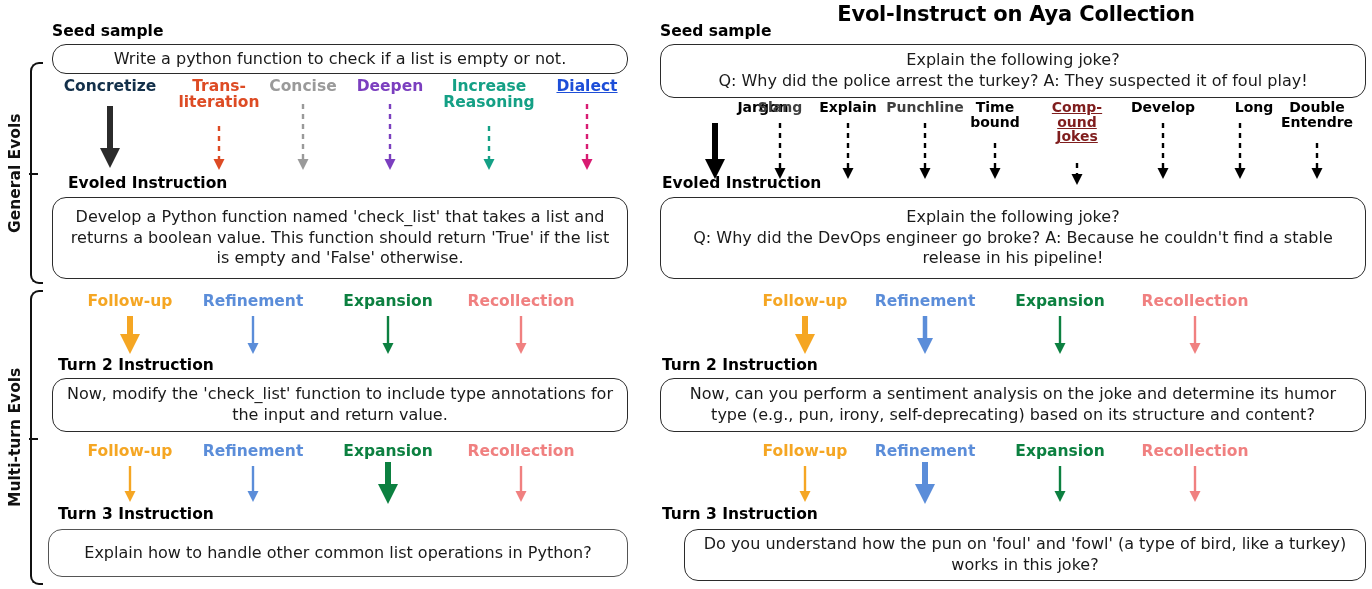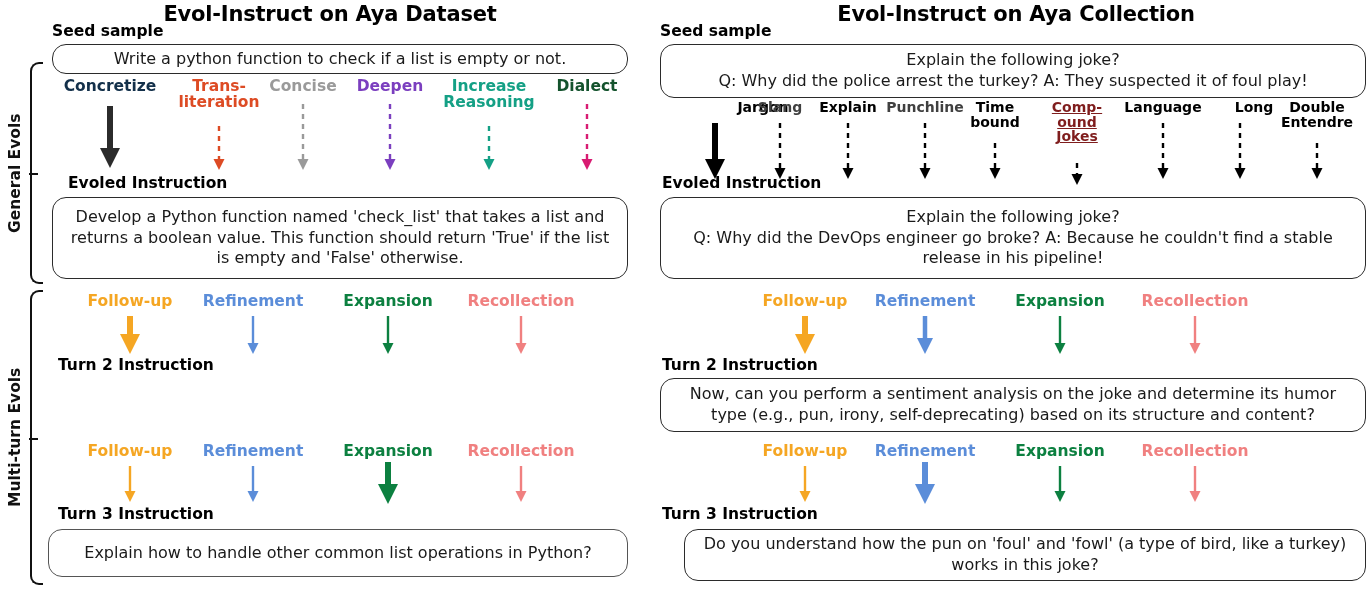--- a/index.html
+++ b/index.html
@@ -86,21 +86,20 @@
     line-height:1.05;
     display:block;
   }
   .evol.small .lbl{font-size:14px;}
   svg.arr{display:block;overflow:visible;}
 </style>
 </head>
 <body>
 
 <div class="panel" id="panel-left">
-  <div class="panel-title">Evol-Instruct on Aya Dataset</div>
 
   <div class="sec-label" style="left:52px;top:22px;">Seed sample</div>
   <div class="box" id="l-seed" style="left:52px;top:44px;width:576px;height:30px;">Write a  python function to check if a list is empty or not.</div>
 
   <div id="l-gen-evols">
       <div class="evol" style="left: 110px; top: 78px;">
         <span class="lbl" style="color: rgb(19, 48, 74);">Concretize</span>
       </div>
       <div class="evol" style="left: 110px; top: 106px;">
         <svg class="arr" width="20" height="62" viewBox="0 0 20 62">
@@ -138,21 +137,21 @@
       <div class="evol" style="left: 489px; top: 78px;">
         <span class="lbl" style="color: rgb(20, 160, 133);">Increase<br>Reasoning</span>
       </div>
       <div class="evol" style="left: 489px; top: 126px;">
         <svg class="arr" width="11" height="44" viewBox="0 0 11 44">
     <line x1="5.5" y1="0" x2="5.5" y2="33" stroke="#14a085" stroke-width="2.4" stroke-dasharray="5,5"></line>
     <polygon points="0,33 11,33 5.5,44" fill="#14a085"></polygon>
   </svg>
       </div>
       <div class="evol" style="left: 587px; top: 78px;">
-        <span class="lbl" style="color: #14532d;">Dialect</span>
+        <span class="lbl" style="color: #1d4ed8; text-decoration: underline;">Dialect</span>
       </div>
       <div class="evol" style="left: 587px; top: 104px;">
         <svg class="arr" width="11" height="66" viewBox="0 0 11 66">
     <line x1="5.5" y1="0" x2="5.5" y2="55" stroke="#d81b72" stroke-width="2.4" stroke-dasharray="5,5"></line>
     <polygon points="0,55 11,55 5.5,66" fill="#d81b72"></polygon>
   </svg>
       </div>
     </div>
 
   <div class="sec-label" style="left:68px;top:174px;">Evoled Instruction</div>
@@ -191,20 +190,21 @@
       </div>
       <div class="evol" style="left: 521px; top: 316px;">
         <svg class="arr" width="11" height="38" viewBox="0 0 11 38">
     <line x1="5.5" y1="0" x2="5.5" y2="27" stroke="#f08080" stroke-width="2.4"></line>
     <polygon points="0,27 11,27 5.5,38" fill="#f08080"></polygon>
   </svg>
       </div>
     </div>
 
   <div class="sec-label" style="left:58px;top:356px;">Turn 2 Instruction</div>
+  <div class="box" id="l-turn2" style="left:52px;top:378px;width:576px;height:54px;">Now, modify the 'check_list' function to include type annotations for the input and return value.</div>
 
   <div id="l-mt2">
       <div class="evol" style="left: 130px; top: 443px;">
         <span class="lbl" style="color: rgb(245, 166, 35);">Follow-up</span>
       </div>
       <div class="evol" style="left: 130px; top: 466px;">
         <svg class="arr" width="11" height="36" viewBox="0 0 11 36">
     <line x1="5.5" y1="0" x2="5.5" y2="25" stroke="#f5a623" stroke-width="2.4"></line>
     <polygon points="0,25 11,25 5.5,36" fill="#f5a623"></polygon>
   </svg>
@@ -300,21 +300,21 @@
       <div class="evol small" style="left: 417px; top: 100px;">
         <span class="lbl" style="color: #7f1d1d; text-decoration: underline;">Comp-<br>ound<br>Jokes</span>
       </div>
       <div class="evol" style="left: 417px; top: 163px;">
         <svg class="arr" width="11" height="22" viewBox="0 0 11 22">
     <line x1="5.5" y1="0" x2="5.5" y2="11" stroke="#000000" stroke-width="2.4" stroke-dasharray="5,5"></line>
     <polygon points="0,11 11,11 5.5,22" fill="#000000"></polygon>
   </svg>
       </div>
       <div class="evol small" style="left: 503px; top: 100px;">
-        <span class="lbl" style="color: rgb(0, 0, 0);">Language</span>
+        <span class="lbl" style="color: rgb(0, 0, 0);">Develop</span>
       </div>
       <div class="evol" style="left: 503px; top: 123px;">
         <svg class="arr" width="11" height="56" viewBox="0 0 11 56">
     <line x1="5.5" y1="0" x2="5.5" y2="45" stroke="#000000" stroke-width="2.4" stroke-dasharray="5,5"></line>
     <polygon points="0,45 11,45 5.5,56" fill="#000000"></polygon>
   </svg>
       </div>
       <div class="evol small" style="left: 580px; top: 100px;">
         <span class="lbl" style="color: rgb(0, 0, 0); margin-left: 28px;">Long</span>
       </div>

